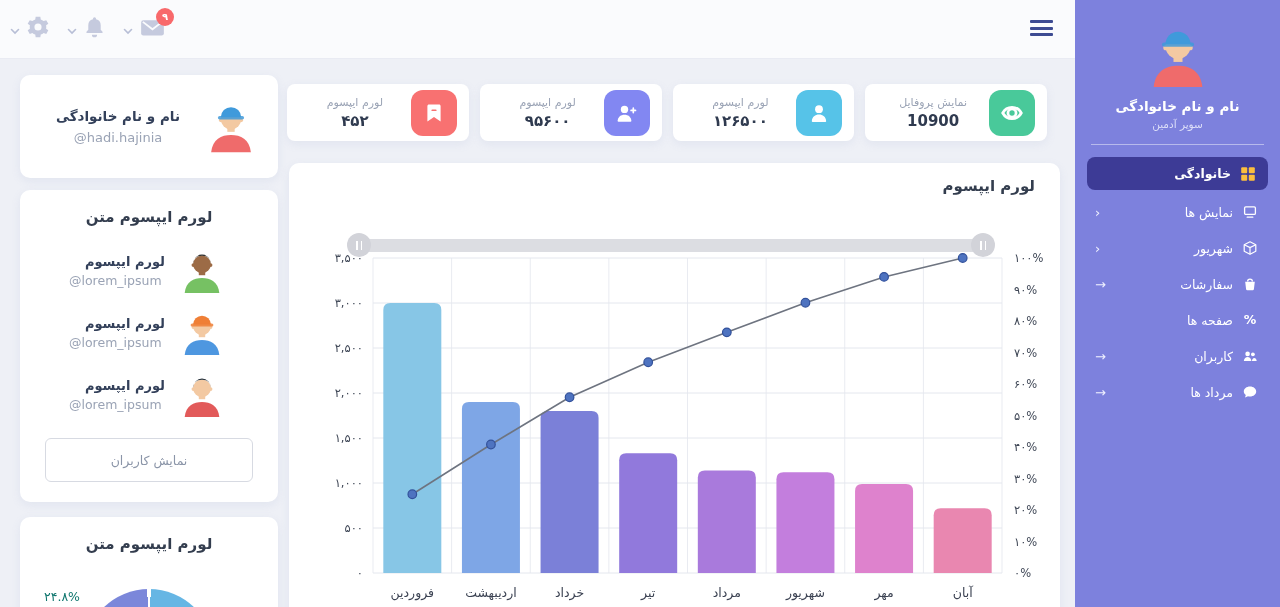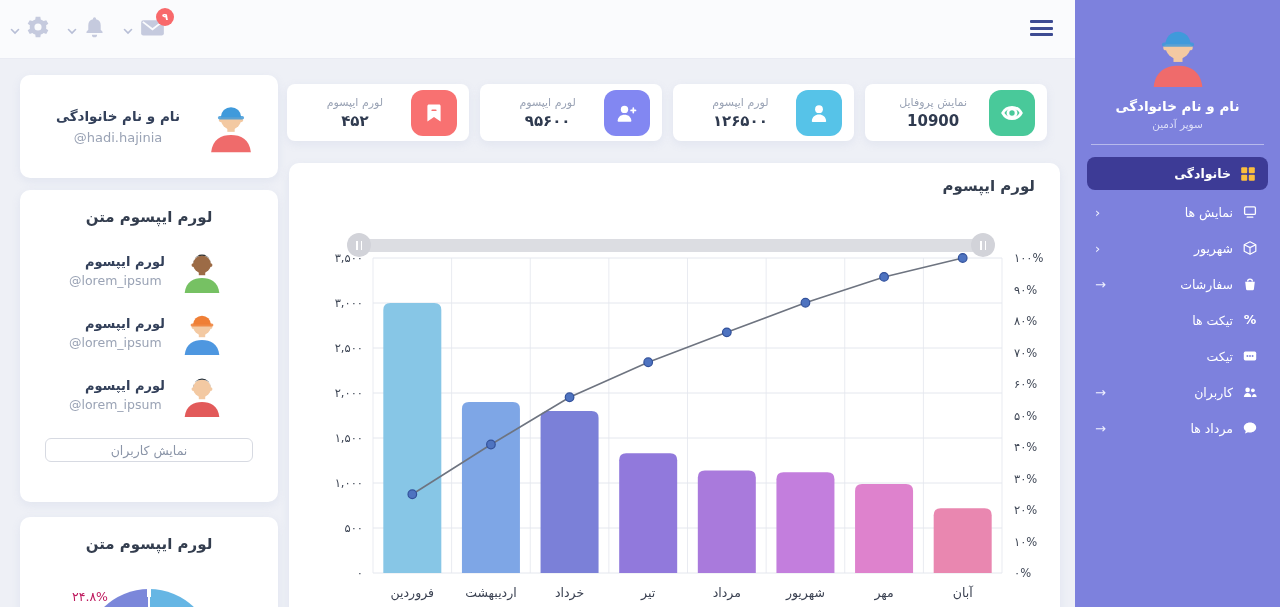--- a/index.html
+++ b/index.html
@@ -33,26 +33,26 @@
   .pc-name{font-weight:bold;font-size:13.5px;color:#33405a;}
   .pc-handle{font-size:13px;color:#9aa3b5;margin-top:6px;direction:ltr;}
   
   .users-card{left:20px;top:190px;width:258px;height:312px;box-sizing:border-box;padding:18px 16px;}
   .uc-title{text-align:center;font-weight:bold;font-size:15px;color:#333d4e;margin-bottom:14px;}
   .user-row{display:flex;align-items:center;justify-content:center;gap:10px;height:62px;cursor:pointer;}
   .user-row .av{width:54px;height:54px;flex:0 0 auto;}
   .ur-text{text-align:right;min-width:96px;}
   .ur-name{font-weight:bold;font-size:13px;color:#33405a;}
   .ur-handle{font-size:12.5px;color:#9aa3b5;margin-top:4px;direction:ltr;text-align:left;}
-  .uc-btn{display:block;width:208px;height:24px;margin:12px auto 0;background:#fff;border:1px solid #d7dae2;border-radius:6px;color:#8b95a8;font-size:12.5px;font-family:"DejaVu Sans",sans-serif;cursor:pointer;}
+  .uc-btn{display:block;width:208px;height:44px;margin:12px auto 0;background:#fff;border:1px solid #d7dae2;border-radius:6px;color:#8b95a8;font-size:12.5px;font-family:"DejaVu Sans",sans-serif;cursor:pointer;}
   
   .pie-card{left:20px;top:517px;width:258px;height:220px;box-sizing:border-box;padding:18px 16px;}
   .pie-title{text-align:center;font-weight:bold;font-size:15px;color:#333d4e;}
   .pie-circle{width:130px;height:130px;border-radius:50%;margin:36px auto 0;}
-  .pie-label{position:absolute;left:52px;top:72px;font-size:12.5px;color:#be185d;direction:ltr;}
+  .pie-label{position:absolute;left:24px;top:72px;font-size:12.5px;color:#0f766e;direction:ltr;}
   
   .stats-row{position:absolute;left:287px;top:84px;width:760px;display:flex;direction:ltr;gap:11px;}
   .stat-card{flex:1;height:57px;background:#fff;border-radius:8px;box-shadow:0 3px 10px rgba(132,146,196,.12);display:flex;direction:rtl;align-items:center;padding:0 12px;box-sizing:border-box;}
   .stat-icon{width:46px;height:46px;border-radius:12px;display:flex;align-items:center;justify-content:center;flex:0 0 auto;}
   .stat-text{flex:1;text-align:center;}
   .stat-label{font-size:11px;color:#9aa3b5;}
   .stat-value{font-size:15px;font-weight:bold;color:#2f3a4f;margin-top:3px;}
   
   .chart-card{left:289px;top:163px;width:771px;height:470px;box-sizing:border-box;padding:14px 25px 0 16px;}
   .chart-title{text-align:right;font-weight:bold;font-size:15px;color:#333d4e;}
@@ -165,36 +165,24 @@
     <span class="mi-label">سفارشات</span>
     <span class="mi-arrow">→</span>
   </div>
 
   <div class="menu-item">
     <span class="mi-icon">
             <svg width="16" height="16" viewBox="0 0 16 16">
               <text x="8" y="12.2" font-size="12.5" font-weight="bold" fill="#fff" text-anchor="middle" font-family="DejaVu Sans">%</text>
             </svg>
           </span>
-    <span class="mi-label">تیکت ها</span>
+    <span class="mi-label">صفحه ها</span>
     <span class="mi-arrow"></span>
   </div>
 
-  <div class="menu-item">
-    <span class="mi-icon">
-            <svg width="16" height="16" viewBox="0 0 16 16">
-              <rect x="1.8" y="3.6" width="12.4" height="8.8" rx="1.6" fill="#fff"></rect>
-              <circle cx="5.4" cy="8" r=".95" fill="#7d81dd"></circle>
-              <circle cx="8" cy="8" r=".95" fill="#7d81dd"></circle>
-              <circle cx="10.6" cy="8" r=".95" fill="#7d81dd"></circle>
-            </svg>
-          </span>
-    <span class="mi-label">تیکت</span>
-    <span class="mi-arrow"></span>
-  </div>
 
   <div class="menu-item">
     <span class="mi-icon">
             <svg width="16" height="16" viewBox="0 0 16 16">
               <g fill="#fff">
                 <circle cx="5.6" cy="5.9" r="2.3"></circle>
                 <circle cx="10.9" cy="6.3" r="1.9"></circle>
                 <path d="M1.8 13c.3-2.6 2-3.9 3.8-3.9S9.1 10.4 9.4 13z"></path>
                 <path d="M9.9 12.9c.2-1.7 1.1-2.9 2.4-3 1.2 0 2.2 1.1 2.4 3z"></path>
               </g>

